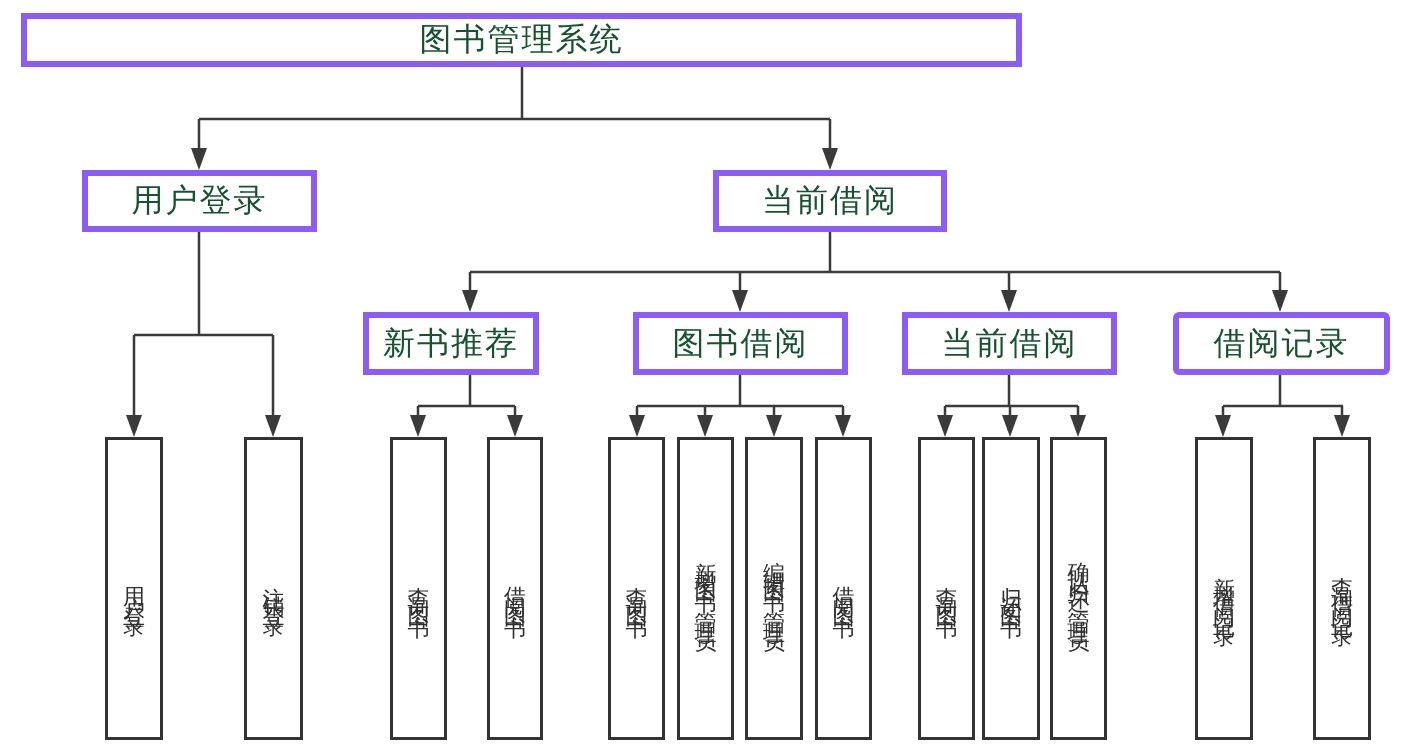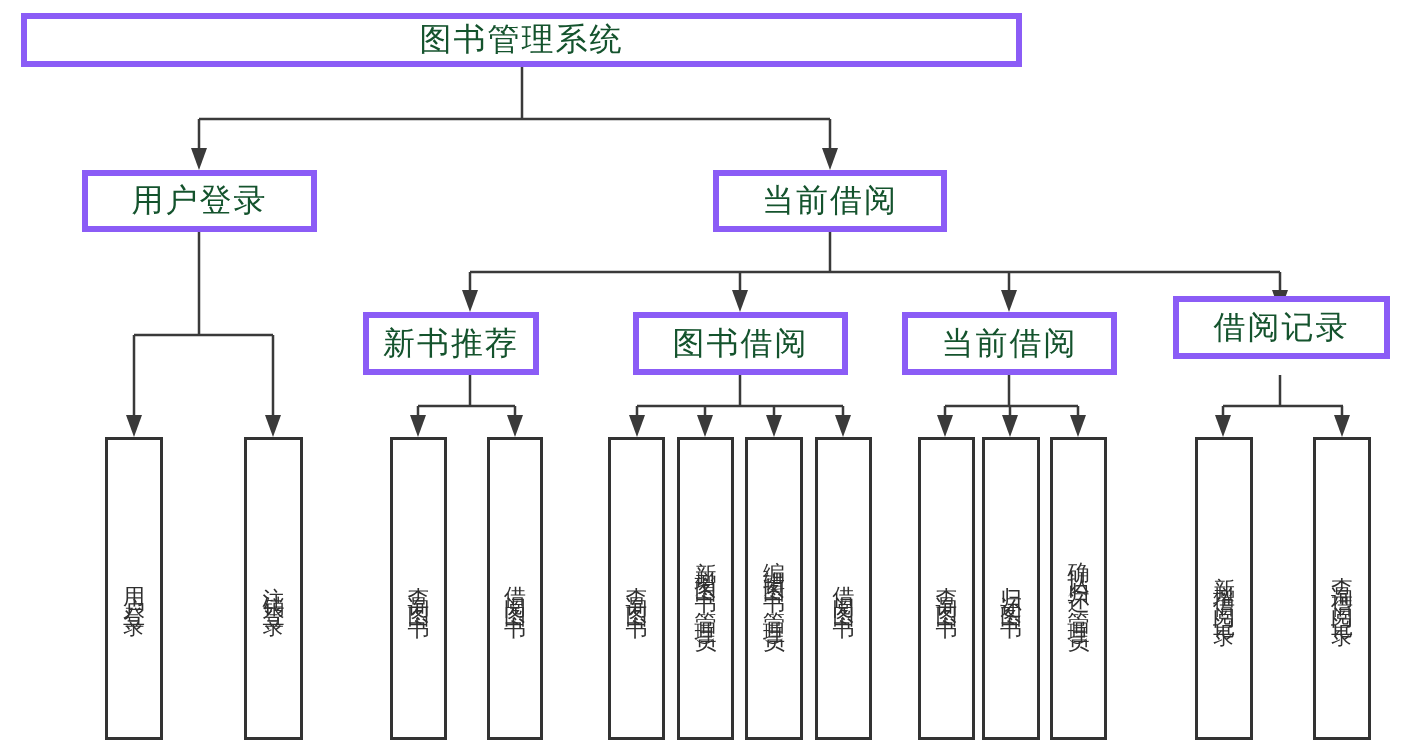--- a/index.html
+++ b/index.html
@@ -92,21 +92,21 @@
   </svg>
 
   <div class="node" style="left:21px;top:13px;width:1001px;height:54px;">图书管理系统</div>
 
   <div class="node" style="left:82px;top:170px;width:235px;height:62px;">用户登录</div>
   <div class="node" style="left:713px;top:170px;width:234px;height:62px;">当前借阅</div>
 
   <div class="node" style="left:363px;top:312px;width:176px;height:63px;">新书推荐</div>
   <div class="node" style="left:902px;top:312px;width:215px;height:63px;">当前借阅</div>
   <div class="node" style="left:633px;top:312px;width:215px;height:63px;">图书借阅</div>
-  <div class="node" style="left:1173px;top:296px;width:217px;height:63px;">借阅记录</div>
+  <div class="node" style="left:1173px;top:312px;width:217px;height:63px;border-radius:6px;">借阅记录</div>
 
   <div class="leaf" style="left:105px;width:58px;">
     <span class="vtext">用户登录</span>
   </div>
   <div class="leaf" style="left:244px;width:59px;">
     <span class="vtext">注销登录</span>
   </div>
 
   <div class="leaf" style="left:390px;width:57px;">
     <span class="vtext">查询图书</span>

